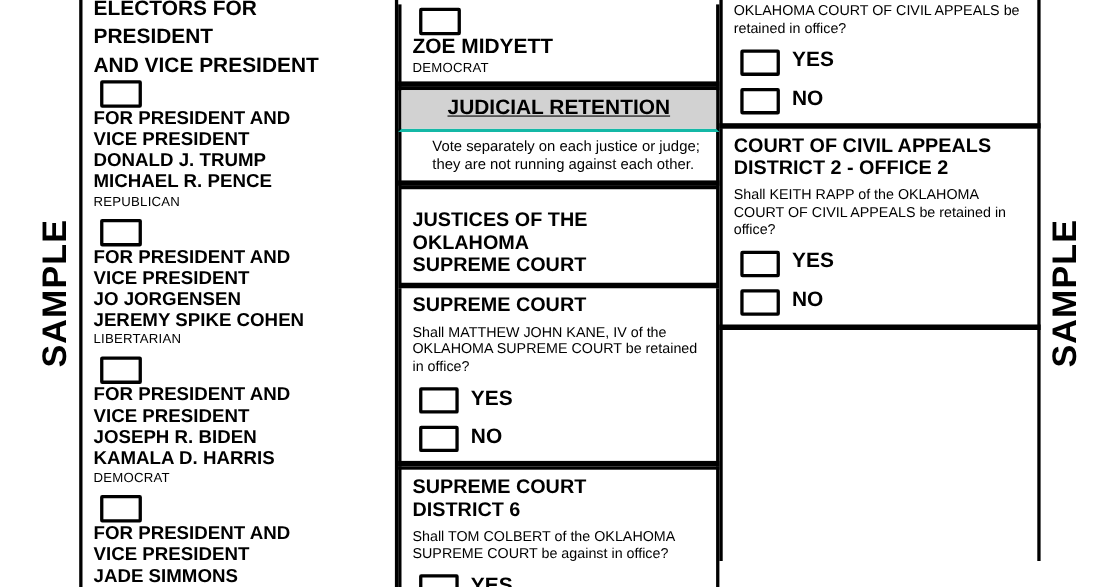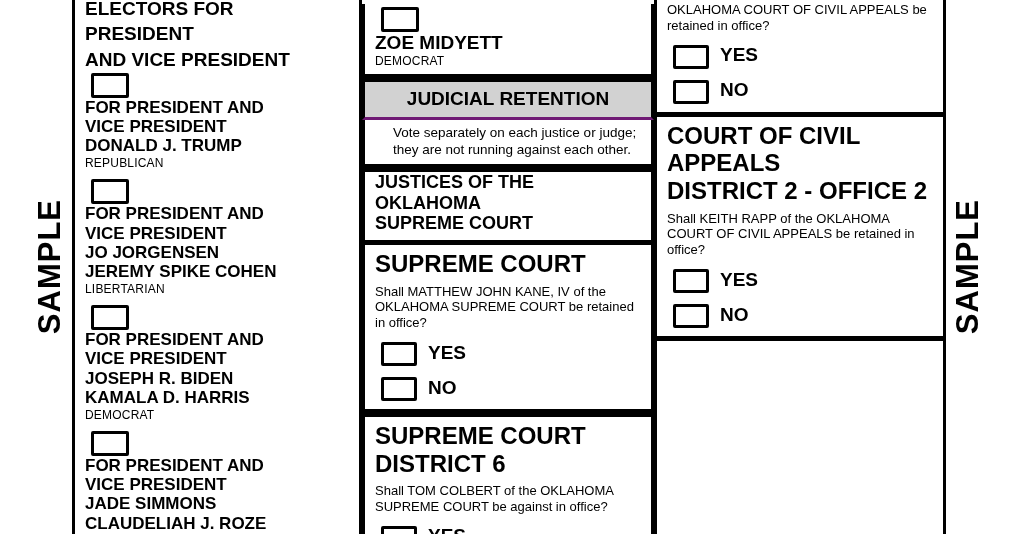--- a/index.html
+++ b/index.html
@@ -54,21 +54,21 @@
 
   
   .contest {
     border-left: 3px solid #000;
     border-right: 3px solid #000;
     box-sizing: border-box;
     padding: 0 10px;
   }
   .rule-med   { border-top: 3px solid #000; }
   .rule-bot-thick { border-bottom: 5px solid #000; }
-  .rule-bot-med   { border-bottom: 3px solid #701a75; }
+  .rule-bot-med   { border-bottom: 3px solid #14b8a6; text-decoration: underline; }
 
   .office-title {
     font-size: 19px;
     font-weight: bold;
     line-height: 1.12;
     margin: 4px 0 0 0;
   }
   .vote-for {
     font-size: 12.5px;
     margin: 4px 0 6px 0;
@@ -116,24 +116,24 @@
   .jr-instr {
     font-size: 13.5px;
     line-height: 1.2;
     padding: 5px 0 6px 0;
     margin-left: 18px;
   }
   .section-title {
     font-size: 18px;
     font-weight: bold;
     line-height: 1.15;
-    padding: 0 0 6px 0;
+    padding: 17px 0 6px 0;
   }
   .q-title {
-    font-size: 24px;
+    font-size: 18px;
     font-weight: bold;
     line-height: 1.15;
     padding: 5px 0 2px 0;
   }
   .q-text {
     font-size: 13px;
     line-height: 1.22;
     padding: 4px 0 8px 0;
   }
   .yn-row {
@@ -165,20 +165,21 @@
     <div class="office-title partial-top">ELECTORS FOR</div>
     <div class="office-title">PRESIDENT</div>
     <div class="office-title">AND VICE PRESIDENT</div>
 
     <div class="cand">
       <div class="oval"></div>
       <div class="cand-text">
         <div class="cand-line">FOR PRESIDENT AND</div>
         <div class="cand-line">VICE PRESIDENT</div>
         <div class="cand-line">DONALD J. TRUMP</div>
+        <div class="cand-line">MICHAEL R. PENCE</div>
         <div class="party">REPUBLICAN</div>
       </div>
     </div>
 
     <div class="cand">
       <div class="oval"></div>
       <div class="cand-text">
         <div class="cand-line">FOR PRESIDENT AND</div>
         <div class="cand-line">VICE PRESIDENT</div>
         <div class="cand-line">JO JORGENSEN</div>

